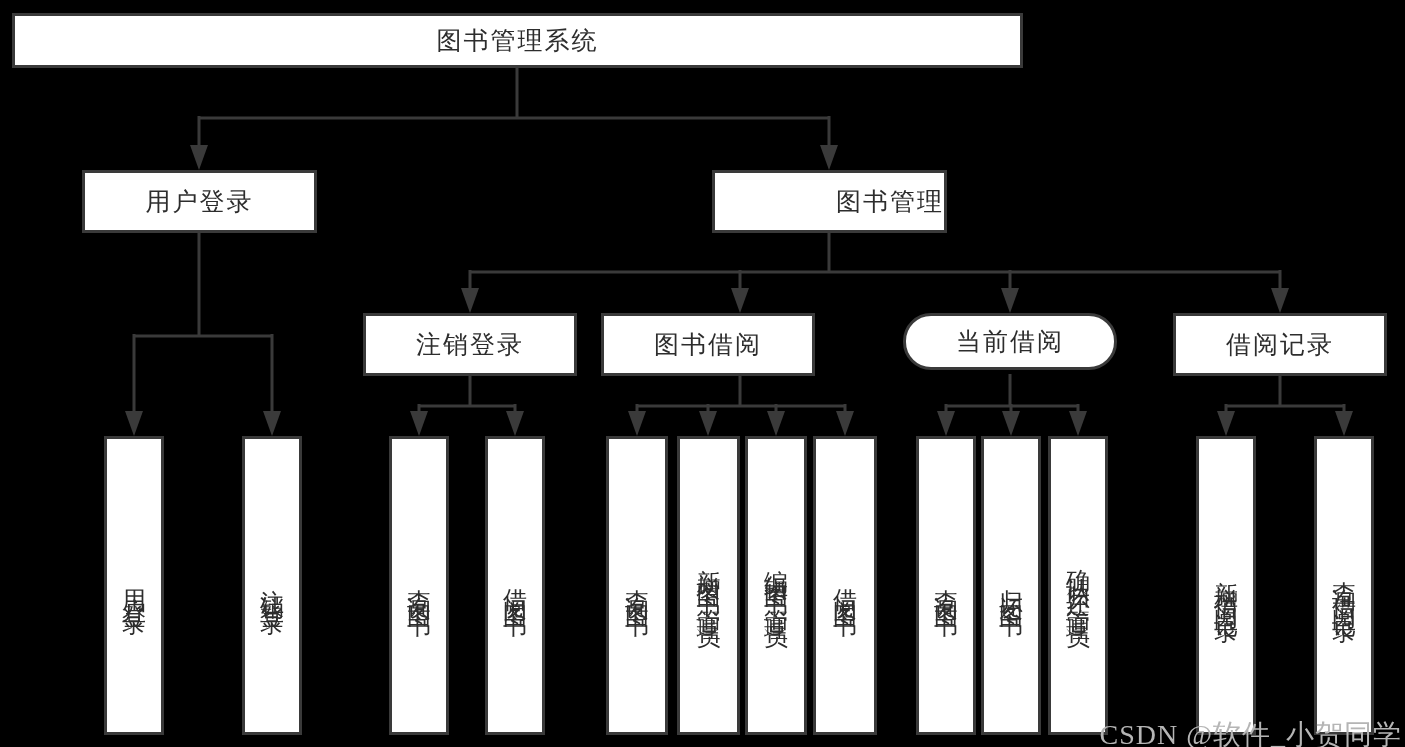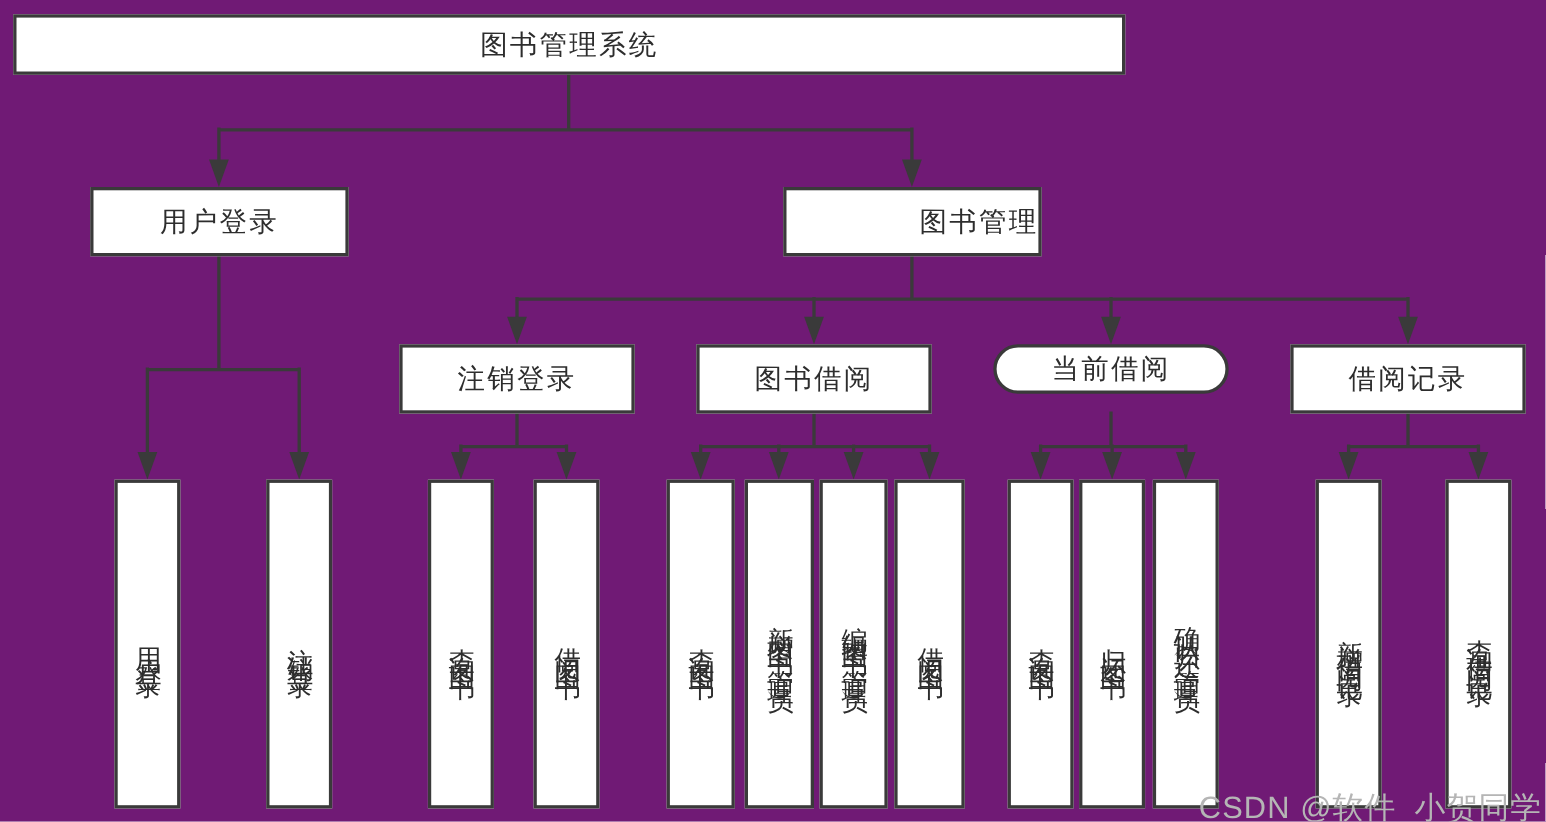--- a/index.html
+++ b/index.html
@@ -1,22 +1,22 @@
 <!DOCTYPE html>
 <html><head>
 <meta charset="utf-8">
 <style>
   * { margin: 0; padding: 0; box-sizing: border-box; }
   html, body { background: #ffffff; }
   .stage {
     position: relative;
     width: 1405px;
     height: 747px;
-    background: #701a75;
-    font-family: Liberation Sans, sans-serif;
+    background: #000000;
+    font-family: Liberation Serif, serif;
     overflow: hidden;
   }
   .connectors {
     position: absolute;
     left: 0; top: 0;
     width: 1405px; height: 747px;
   }
   .node {
     position: absolute;
     background: #ffffff;
@@ -49,22 +49,22 @@
     color: #b5b5b5;
     letter-spacing: 1px;
     white-space: nowrap;
     z-index: 5;
   }
   
   .n-root   { left: 12px;   top: 13px;  width: 1011px; height: 55px; }
   .n-login  { left: 82px;   top: 170px; width: 235px;  height: 63px; }
   .n-mgmt   { left: 712px;  top: 170px; width: 235px;  height: 63px; justify-content: flex-end; }
   .n-newrec { left: 363px;  top: 313px; width: 214px;  height: 63px; }
-  .n-borrow { left: 633px;  top: 313px; width: 214px;  height: 63px; }
-  .n-current{ left: 903px;  top: 313px; width: 214px;  height: 45px; border-radius: 28px; }
+  .n-borrow { left: 601px;  top: 313px; width: 214px;  height: 63px; }
+  .n-current{ left: 903px;  top: 313px; width: 214px;  height: 57px; border-radius: 28px; }
   .n-record { left: 1173px; top: 313px; width: 214px;  height: 63px; }
   
   .l-userlogin   { left: 104px;  width: 60px; }
   .l-logout      { left: 242px;  width: 60px; }
   .l-query1      { left: 389px;  width: 60px; }
   .l-borrow1     { left: 485px;  width: 60px; }
   .l-query2      { left: 606px;  width: 62px; }
   .l-add         { left: 677px;  width: 63px; }
   .l-edit        { left: 745px;  width: 62px; }
   .l-borrow2     { left: 813px;  width: 64px; }

